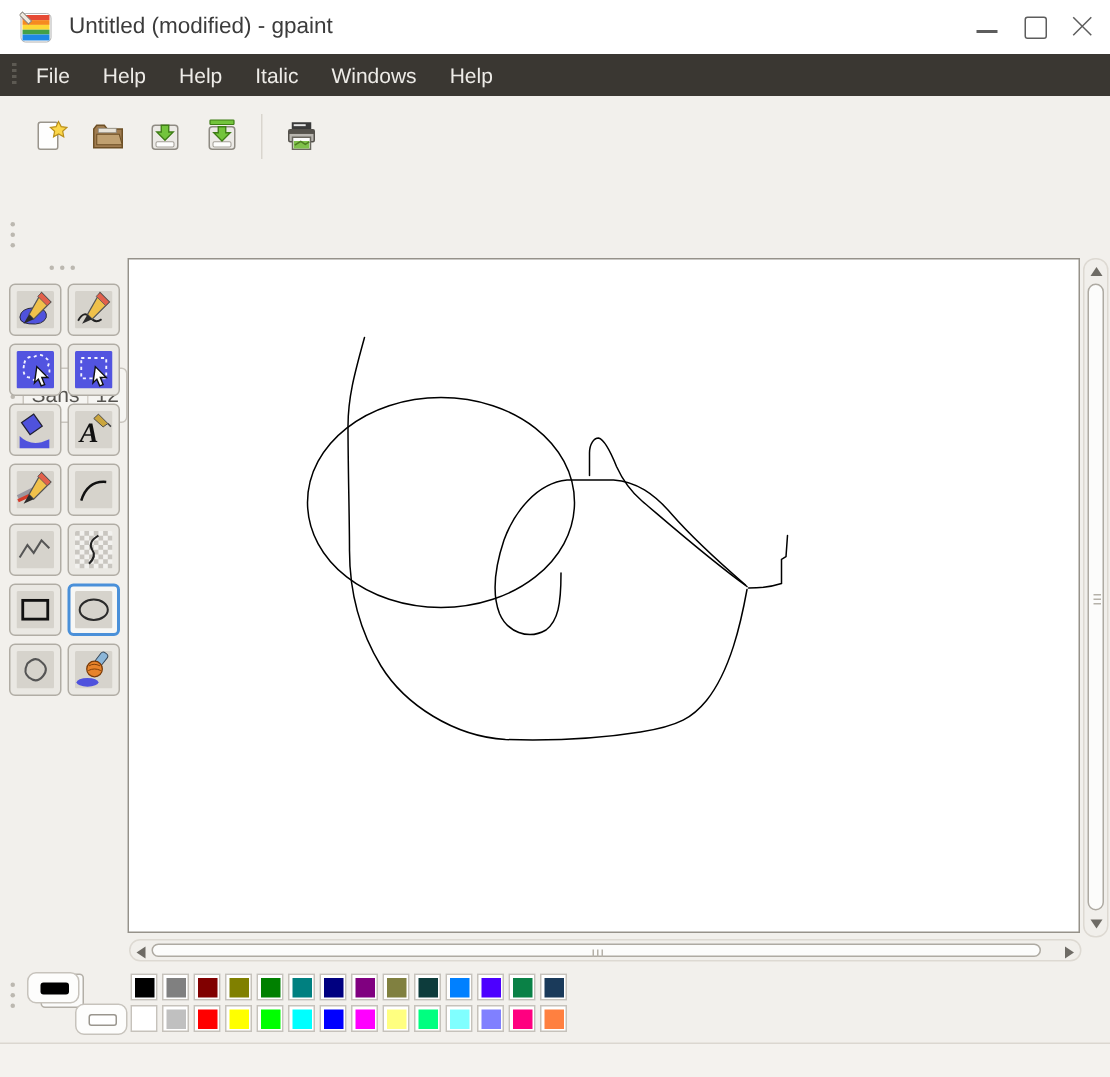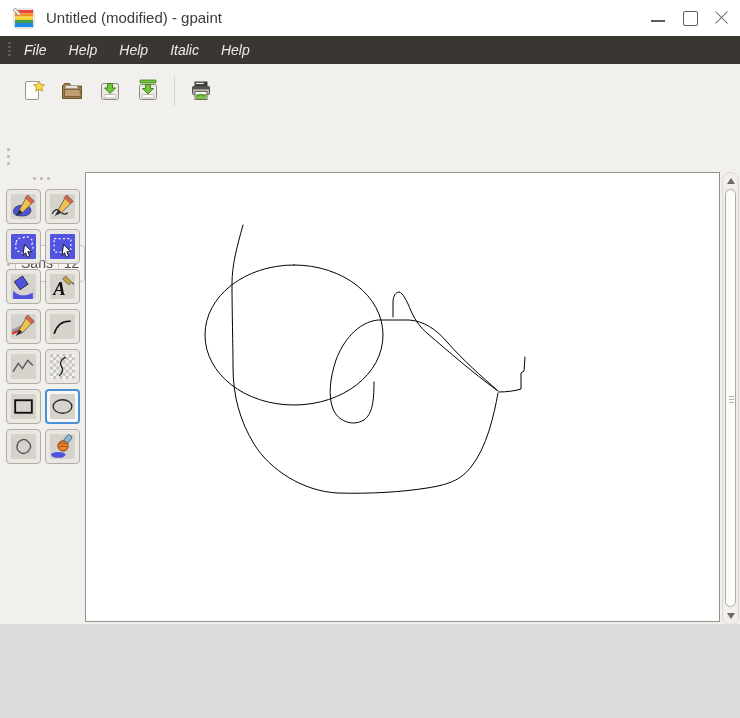--- a/index.html
+++ b/index.html
@@ -1,33 +1,33 @@
 <!DOCTYPE html>
 <html><head>
 <meta charset="utf-8">
 <style>
   * { margin:0; padding:0; box-sizing:border-box; }
   html,body { background:#ddd; }
   #window {
-    position:relative; width:740px; height:624px; overflow:hidden;
+    position:relative; width:740px; height:718px; overflow:hidden;
     background:#f2f0ec; font-family:"Liberation Sans", sans-serif;
     outline:1px solid #b9b5ae;
   }
   
   .titlebar { position:absolute; left:0; top:0; width:740px; height:36px; background:#ffffff; }
   .app-icon { position:absolute; left:13px; top:7px; width:22px; height:22px; }
   .title-text { position:absolute; left:46px; top:0; height:36px; line-height:36px; font-size:15px; color:#3b3b3b; }
   .wc { position:absolute; top:8px; width:20px; height:20px; cursor:default; }
   .wc-min { right:72px; } .wc-max { right:40px; } .wc-close { right:8px; }
   .wc-min::after { content:""; position:absolute; left:3px; right:3px; top:12px; border-top:2px solid #5d5d5d; }
   .wc-max::after { content:""; position:absolute; left:3px; top:3px; width:13px; height:13px; border:1.6px solid #5d5d5d; border-radius:2px; }
   .wc-close::before,.wc-close::after { content:""; position:absolute; left:1px; top:9px; width:17px; border-top:1.7px solid #5d5d5d; }
   .wc-close::before { transform:rotate(45deg); } .wc-close::after { transform:rotate(-45deg); }
   
-  .menubar { position:absolute; left:0; top:36px; width:740px; height:28px; background:#3a3732; display:flex; align-items:center; padding-left:8px;font-style:italic; }
+  .menubar { position:absolute; left:0; top:36px; width:740px; height:28px; background:#3a3732; display:flex; align-items:center; padding-left:8px; }
   .menubar::before { content:""; width:3px; height:16px; margin-right:2px;
     background:repeating-linear-gradient(#5d5a53 0 2px, transparent 2px 4px); }
   .menu-item { color:#edebe7; font-size:14px; padding:0 11px; line-height:28px; }
   
   .vgrip { position:absolute; width:3px; height:3px; border-radius:50%; background:#bcb8b0;
            box-shadow:0 7px 0 #bcb8b0, 0 14px 0 #bcb8b0; }
   .hgrip { position:absolute; width:3px; height:3px; border-radius:50%; background:#bcb8b0;
            box-shadow:7px 0 0 #bcb8b0, 14px 0 0 #bcb8b0; }
   
   .toolbar-main { position:absolute; left:0; top:64px; width:740px; height:54px; display:flex; align-items:center; padding-left:16px; }
@@ -103,20 +103,21 @@
     <span class="wc wc-min"></span>
     <span class="wc wc-max"></span>
     <span class="wc wc-close"></span>
   </div>
 
   <div class="menubar" id="menubar">
       <span class="menu-item">File</span>
       <span class="menu-item">Help</span>
       <span class="menu-item">Help</span>
       <span class="menu-item">Italic</span>
+      <span class="menu-item">Windows</span>
       <span class="menu-item">Help</span>
     </div>
 
   <div class="toolbar-main">
     <span class="vgrip" style="left:7px; top:84px;"></span>
     <span id="main-toolbar-buttons" style="display:flex; align-items:center;">
         <button class="tb-btn">
           <span>
             <svg width="24" height="24" viewBox="0 0 24 24">
               <rect x="3.5" y="2.5" width="13" height="18" rx="1.5" fill="#fefefe" stroke="#9a958c"></rect>

